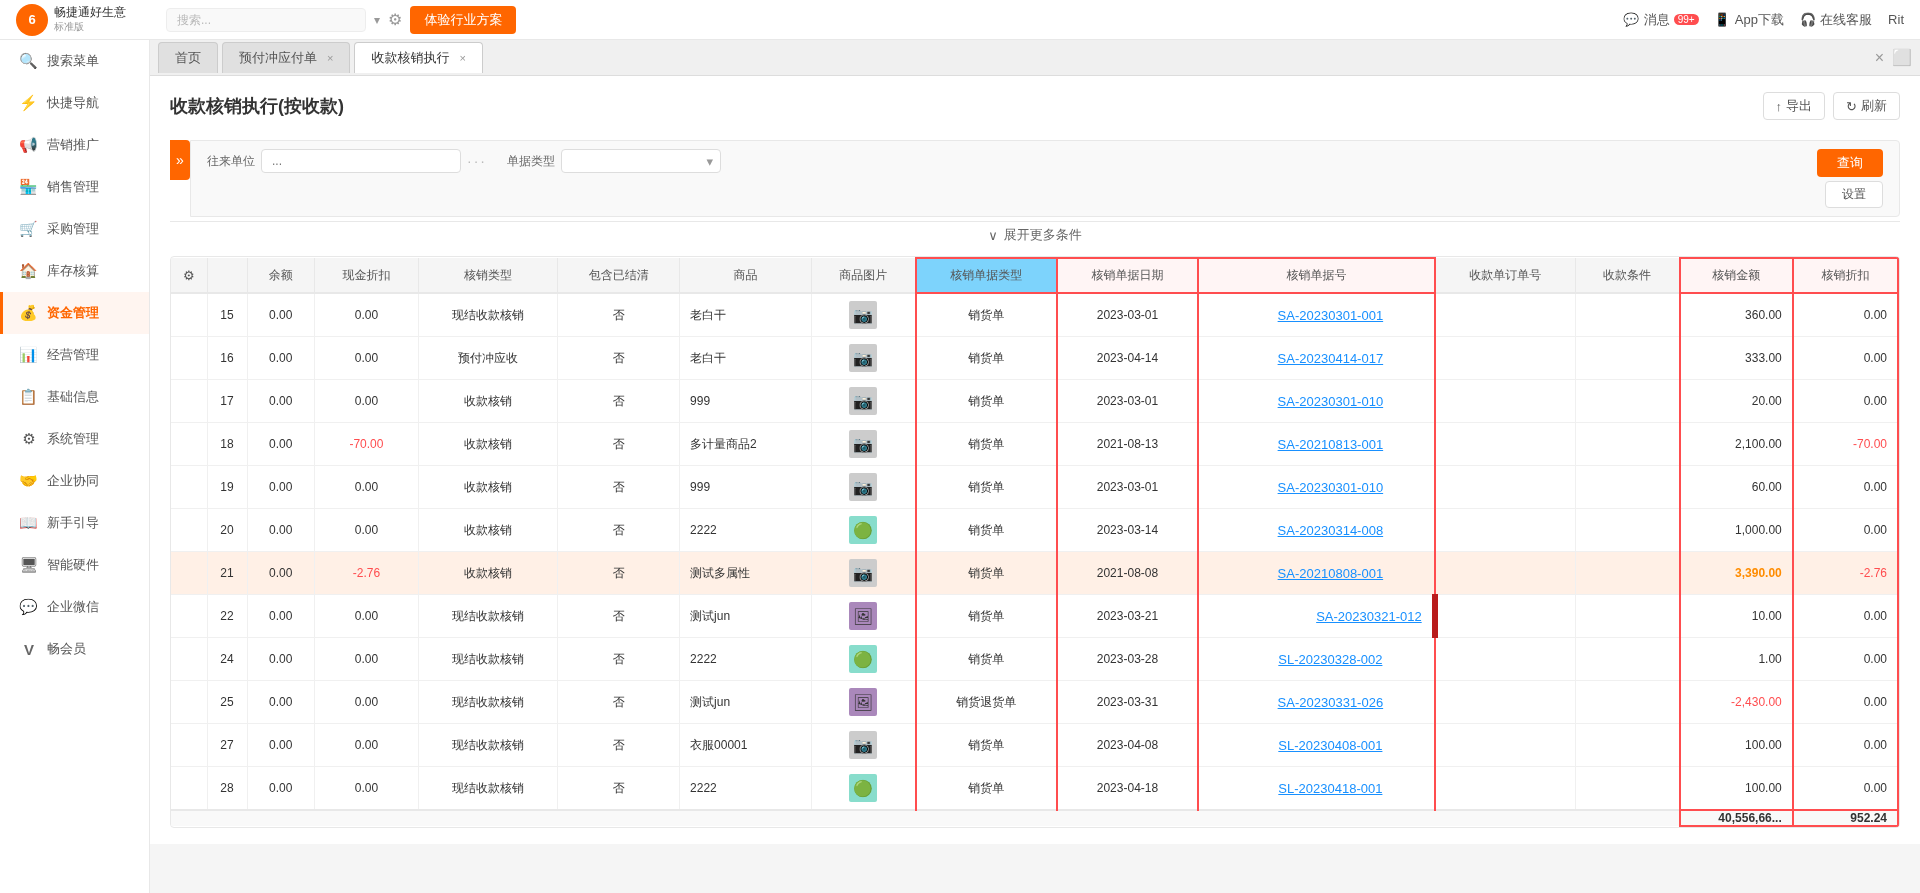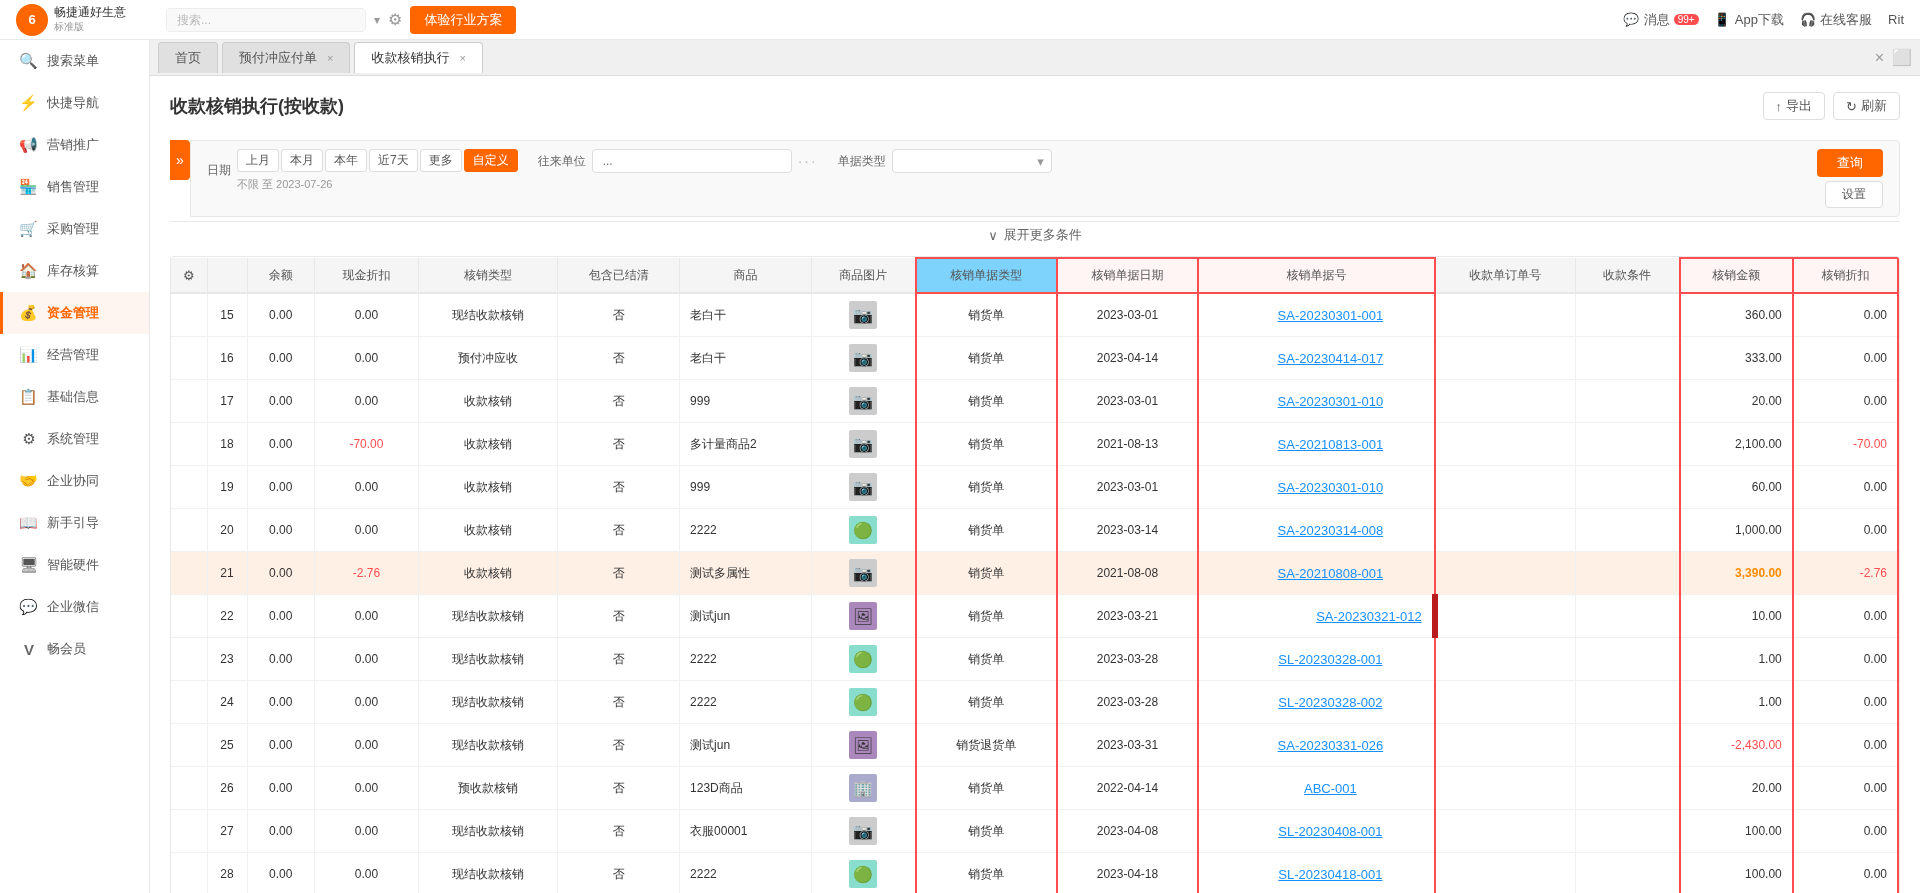--- a/index.html
+++ b/index.html
@@ -468,34 +468,20 @@
               <span>刷新</span>
             </button>
           </div>
         </div>
 
         <div style="display:flex; gap:0; margin-bottom:4px;">
           <button class="filter-expand-btn">»</button>
           <div style="flex:1; border:1px solid #e8e8e8; border-radius:0 4px 4px 0; background:#f9f9f9; padding:8px 16px;">
             <div style="display:flex; align-items:flex-start; gap:20px;">
 
-              <div class="filter-group">
-                <span class="filter-label">日期</span>
-                <div style="display:flex;flex-direction:column;gap:3px;">
-                  <div class="filter-date-btns">
-                    <button class="date-btn">上月</button>
-                    <button class="date-btn">本月</button>
-                    <button class="date-btn">本年</button>
-                    <button class="date-btn">近7天</button>
-                    <button class="date-btn">更多</button>
-                    <button class="date-btn active">自定义</button>
-                  </div>
-                  <div class="date-limit">不限 至 2023-07-26</div>
-                </div>
-              </div>
 
               <div class="filter-group">
                 <span class="filter-label">往来单位</span>
                 <input class="filter-input" placeholder="..." style="width: 200px;">
                 <span class="filter-dots">···</span>
               </div>
 
               <div class="filter-group">
                 <span class="filter-label">单据类型</span>
                 <div class="select-wrapper">
@@ -673,37 +659,20 @@
     <td style="border-left:2px solid #ff4d4f; border-right:2px solid #ff4d4f;">销货单</td>
     <td style="border-left:2px solid #ff4d4f; border-right:2px solid #ff4d4f;">2023-03-21</td>
     <td style="border-left:2px solid #ff4d4f; border-right:6px solid #b91c1c;text-align:right;"><span class="text-link">SA-20230321-012</span></td>
     <td></td>
     <td></td>
     <td style="text-align:right;  border-left:2px solid #ff4d4f; border-right:2px solid #ff4d4f;">10.00</td>
     <td style="text-align:right;  border-left:2px solid #ff4d4f; border-right:2px solid #ff4d4f;">0.00</td>
   </tr>
                 <tr>
     <td></td>
-    <td>23</td>
-    <td>0.00</td>
-    <td style="">0.00</td>
-    <td>现结收款核销</td>
-    <td>否</td>
-    <td style="text-align:left;">2222</td>
-    <td><div class="img-thumb" style="background:#8dc;">🟢</div></td>
-    <td style="border-left:2px solid #ff4d4f; border-right:2px solid #ff4d4f;">销货单</td>
-    <td style="border-left:2px solid #ff4d4f; border-right:2px solid #ff4d4f;">2023-03-28</td>
-    <td style="border-left:2px solid #ff4d4f; border-right:2px solid #ff4d4f;"><span class="text-link">SL-20230328-001</span></td>
-    <td></td>
-    <td></td>
-    <td style="text-align:right;  border-left:2px solid #ff4d4f; border-right:2px solid #ff4d4f;">1.00</td>
-    <td style="text-align:right;  border-left:2px solid #ff4d4f; border-right:2px solid #ff4d4f;">0.00</td>
-  </tr>
-                <tr>
-    <td></td>
     <td>24</td>
     <td>0.00</td>
     <td style="">0.00</td>
     <td>现结收款核销</td>
     <td>否</td>
     <td style="text-align:left;">2222</td>
     <td><div class="img-thumb" style="background:#8dc;">🟢</div></td>
     <td style="border-left:2px solid #ff4d4f; border-right:2px solid #ff4d4f;">销货单</td>
     <td style="border-left:2px solid #ff4d4f; border-right:2px solid #ff4d4f;">2023-03-28</td>
     <td style="border-left:2px solid #ff4d4f; border-right:2px solid #ff4d4f;"><span class="text-link">SL-20230328-002</span></td>
@@ -720,37 +689,20 @@
     <td>现结收款核销</td>
     <td>否</td>
     <td style="text-align:left;">测试jun</td>
     <td><div class="img-thumb" style="background:#a8b;">🖼</div></td>
     <td style="border-left:2px solid #ff4d4f; border-right:2px solid #ff4d4f;">销货退货单</td>
     <td style="border-left:2px solid #ff4d4f; border-right:2px solid #ff4d4f;">2023-03-31</td>
     <td style="border-left:2px solid #ff4d4f; border-right:2px solid #ff4d4f;"><span class="text-link">SA-20230331-026</span></td>
     <td></td>
     <td></td>
     <td style="text-align:right; color:#ff4d4f; border-left:2px solid #ff4d4f; border-right:2px solid #ff4d4f;">-2,430.00</td>
-    <td style="text-align:right;  border-left:2px solid #ff4d4f; border-right:2px solid #ff4d4f;">0.00</td>
-  </tr>
-                <tr>
-    <td></td>
-    <td>26</td>
-    <td>0.00</td>
-    <td style="">0.00</td>
-    <td>预收款核销</td>
-    <td>否</td>
-    <td style="text-align:left;">123D商品</td>
-    <td><div class="img-thumb" style="background:#aac;">🏢</div></td>
-    <td style="border-left:2px solid #ff4d4f; border-right:2px solid #ff4d4f;">销货单</td>
-    <td style="border-left:2px solid #ff4d4f; border-right:2px solid #ff4d4f;">2022-04-14</td>
-    <td style="border-left:2px solid #ff4d4f; border-right:2px solid #ff4d4f;"><span class="text-link">ABC-001</span></td>
-    <td></td>
-    <td></td>
-    <td style="text-align:right;  border-left:2px solid #ff4d4f; border-right:2px solid #ff4d4f;">20.00</td>
     <td style="text-align:right;  border-left:2px solid #ff4d4f; border-right:2px solid #ff4d4f;">0.00</td>
   </tr>
                 <tr>
     <td></td>
     <td>27</td>
     <td>0.00</td>
     <td style="">0.00</td>
     <td>现结收款核销</td>
     <td>否</td>
     <td style="text-align:left;">衣服00001</td>

